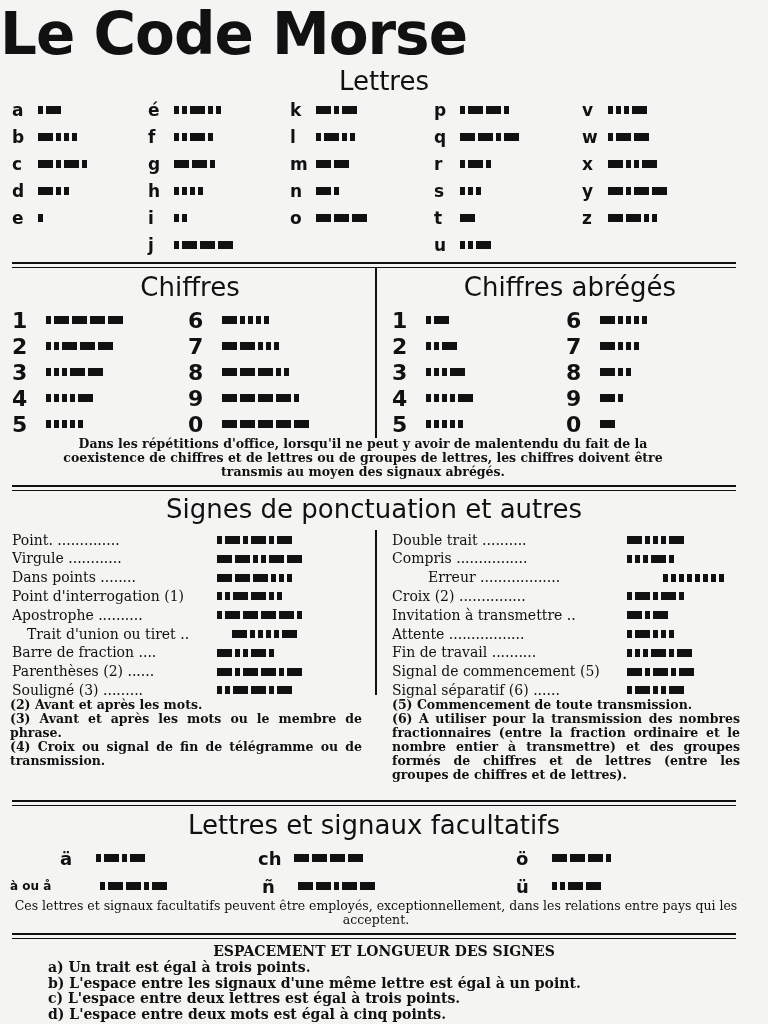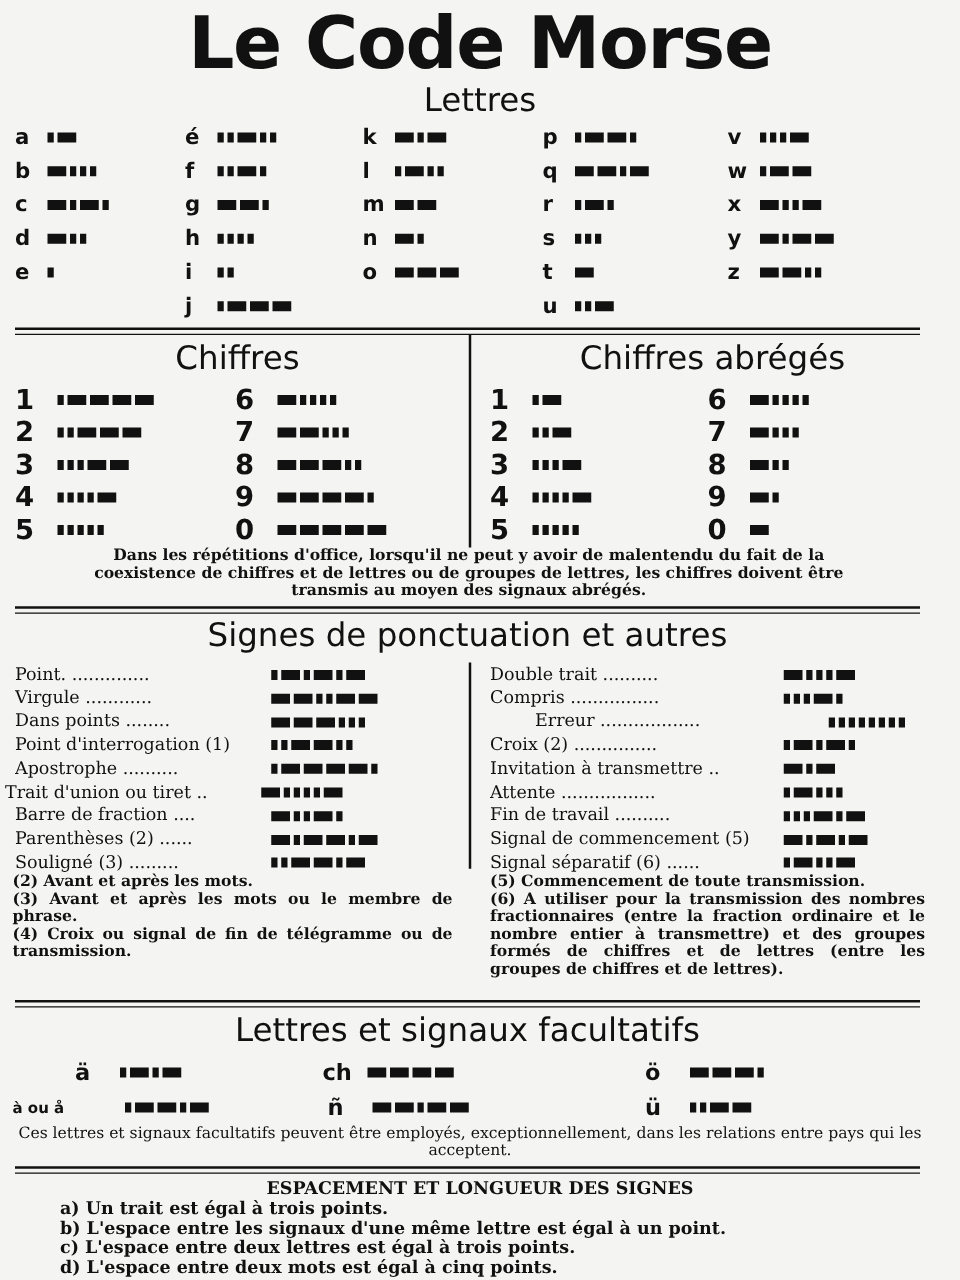--- a/index.html
+++ b/index.html
@@ -1,17 +1,17 @@
 <!DOCTYPE html>
 <html><head>
 <meta charset="utf-8">
 <style>
   html,body{margin:0;padding:0;}
   body{width:768px;height:1024px;background:#f4f4f2;color:#111;overflow:hidden;position:relative;font-family:"DejaVu Sans",sans-serif;}
-  .title{position:absolute;left:0;top:2px;width:768px;text-align:center;font-weight:bold;font-size:58px;letter-spacing:-1px;line-height:64px;font-family:"DejaVu Sans",sans-serif;}
+  .title{position:absolute;left:0;top:2px;width:768px;text-align:left;font-weight:bold;font-size:58px;letter-spacing:-1px;line-height:64px;font-family:"DejaVu Sans",sans-serif;}
   .h2{position:absolute;text-align:center;font-size:26px;line-height:30px;font-family:"DejaVu Sans",sans-serif;}
   .row{position:absolute;display:flex;align-items:center;height:20px;}
   .lbl{font-weight:bold;font-size:17px;display:inline-block;}
   .code{display:inline-flex;align-items:center;gap:3px;}
   .dot{display:inline-block;width:5px;height:8px;background:#111;}
   .dash{display:inline-block;width:15px;height:8px;background:#111;}
   .rule{position:absolute;left:12px;width:724px;border-top:2px solid #111;border-bottom:1px solid #111;height:3px;}
   .vrule{position:absolute;width:2px;background:#111;}
   .note{position:absolute;font-family:"DejaVu Serif",serif;font-size:12.5px;line-height:14px;text-align:center;font-weight:bold;}
   .pl{position:absolute;font-family:"DejaVu Serif",serif;font-size:14px;line-height:19px;}
@@ -432,21 +432,21 @@
         <span class="dot"></span>
       </span>
     </div>
     <div class="row" style="left: 566px; top: 414px;">
       <span class="lbl" style="width: 34px; font-size: 22px;">0</span>
       <span class="code">
         <span class="dash"></span>
       </span>
     </div>
   </div>
-<div class="note" style="left:60px;top:437px;width:630px;">Dans les répétitions d'office, lorsqu'il ne peut y avoir de malentendu du fait de la coexistence de chiffres et de lettres ou de groupes de lettres, les chiffres doivent être transmis au moyen des signaux abrégés.</div>
+<div class="note" style="left:48px;top:437px;width:630px;">Dans les répétitions d'office, lorsqu'il ne peut y avoir de malentendu du fait de la coexistence de chiffres et de lettres ou de groupes de lettres, les chiffres doivent être transmis au moyen des signaux abrégés.</div>
 
 <div class="rule" style="top:485px;"></div>
 <div class="h2" style="left:0;top:494px;width:748px;">Signes de ponctuation et autres</div>
 <div class="vrule" style="left:375px;top:530px;height:165px;"></div>
 <div id="punct">
     <div class="row" style="left: 12px; top: 530px;">
       <span class="pl" style="position: static; width: 205px; white-space: nowrap; overflow: hidden;">Point. ..............</span>
       <span class="code">
         <span class="dot"></span>
         <span class="dash"></span>
@@ -493,21 +493,21 @@
       <span class="pl" style="position: static; width: 205px; white-space: nowrap; overflow: hidden;">Apostrophe ..........</span>
       <span class="code">
         <span class="dot"></span>
         <span class="dash"></span>
         <span class="dash"></span>
         <span class="dash"></span>
         <span class="dash"></span>
         <span class="dot"></span>
       </span>
     </div>
-    <div class="row" style="left: 4px; top: 624px; align-items: center;">
+    <div class="row" style="left: 27px; top: 624px; align-items: center;">
       <span class="pl" style="position: static; width: 205px; white-space: nowrap; overflow: hidden;">Trait d'union ou tiret ..</span>
       <span class="code">
         <span class="dash"></span>
         <span class="dot"></span>
         <span class="dot"></span>
         <span class="dot"></span>
         <span class="dot"></span>
         <span class="dash"></span>
       </span>
     </div>

